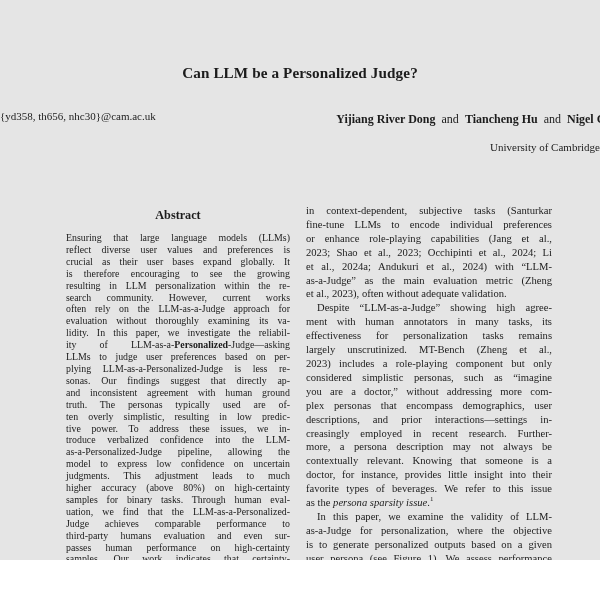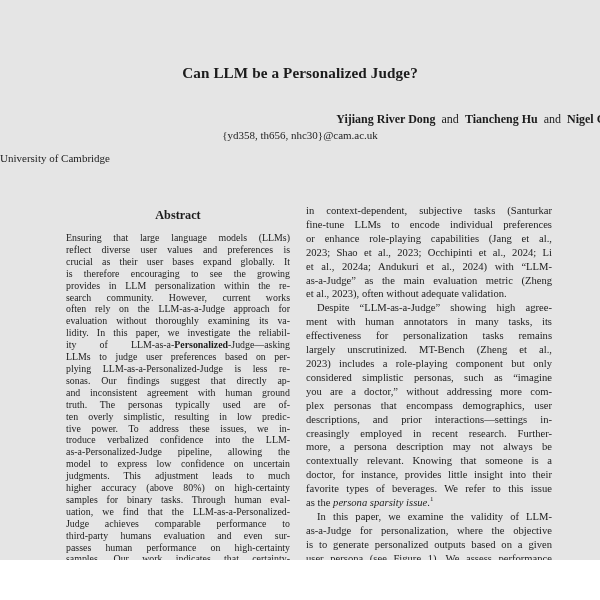--- a/index.html
+++ b/index.html
@@ -27,32 +27,32 @@
     position: absolute;
     top: 112px;
     left: 0;
     width: 100%;
     text-align: right;
     font-size: 12px;
     padding-left: 32px;
   }
   .emails {
     position: absolute;
-    top: 129px;
+    top: 110px;
     left: 0;
     width: 100%;
-    text-align: center;
+    text-align: left;
     font-size: 11px;
   }
   .affil {
     position: absolute;
-    top: 152px;
+    top: 141px;
     left: 0;
     width: 100%;
-    text-align: left;
+    text-align: right;
     font-size: 11px;
   }
   .col-left {
     position: absolute;
     left: 66px;
     top: 208px;
     width: 224px;
   }
   .abstract-heading {
     margin: 0 0 9px 0;
@@ -92,21 +92,21 @@
   <div class="emails">{yd358, th656, nhc30}@cam.ac.uk</div>
   <div class="affil">University of Cambridge</div>
 
   <section class="col-left">
     <h2 class="abstract-heading">Abstract</h2>
     <div class="abstract-body">
         <div class="line">Ensuring that large language models (LLMs)</div>
         <div class="line">reflect diverse user values and preferences is</div>
         <div class="line">crucial as their user bases expand globally. It</div>
         <div class="line">is therefore encouraging to see the growing</div>
-        <div class="line">provides in LLM personalization within the re-</div>
+        <div class="line">resulting in LLM personalization within the re-</div>
         <div class="line">search community. However, current works</div>
         <div class="line">often rely on the LLM-as-a-Judge approach for</div>
         <div class="line">evaluation without thoroughly examining its va-</div>
         <div class="line">lidity. In this paper, we investigate the reliabil-</div>
         <div class="line">ity of LLM-as-a-<b>Personalized</b>-Judge—asking</div>
         <div class="line">LLMs to judge user preferences based on per-</div>
         <div class="line">plying LLM-as-a-Personalized-Judge is less re-</div>
         <div class="line">sonas. Our findings suggest that directly ap-</div>
         <div class="line">and inconsistent agreement with human ground</div>
         <div class="line">truth. The personas typically used are of-</div>

